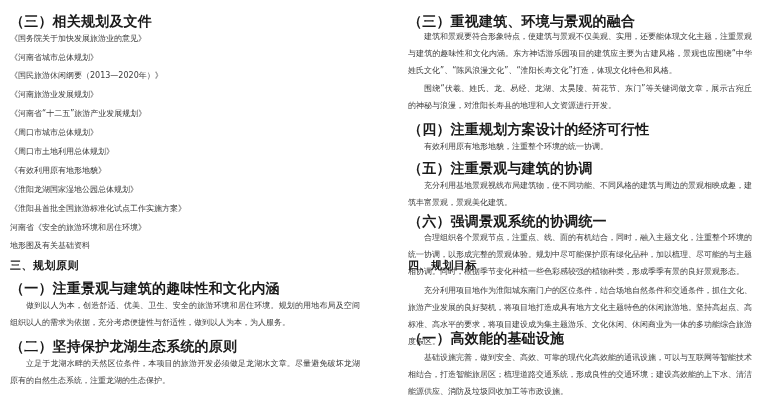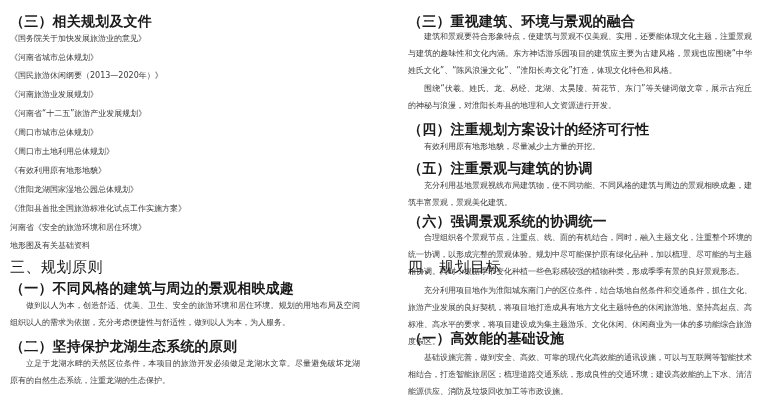--- a/index.html
+++ b/index.html
@@ -3,21 +3,21 @@
 <meta charset="utf-8">
 <style>
   html, body { margin:0; padding:0; }
   body { width:760px; height:400px; background:#ffffff; position:relative; overflow:hidden;
          font-family:"DejaVu Sans","Liberation Sans",sans-serif; color:#333333; }
   .col { position:absolute; top:0; }
   .left { left:10px; width:350px; }
   .right { left:408px; width:344px; }
   .blk { position:absolute; left:0; width:100%; }
   .h3 { font-size:14px; font-weight:bold; color:#1a1a1a; white-space:nowrap; letter-spacing:0.2px; }
-  .h2 { font-size:15px; font-weight:normal; color:#1a1a1a; white-space:nowrap; letter-spacing:0.5px; }
+  .h2 { font-size:11px; font-weight:bold; color:#1a1a1a; white-space:nowrap; letter-spacing:0.5px; }
   .li { font-size:8px; color:#3a3a3a; white-space:nowrap; }
   .p { font-size:8px; color:#3a3a3a; line-height:17px; text-indent:16px; text-align:justify; word-break:break-all; }
 </style>
 </head>
 <body>
 
 <div class="col left">
   <div class="blk h3" style="top:13px">（三）相关规划及文件</div>
   <div class="blk li" style="top:33px">《国务院关于加快发展旅游业的意见》</div>
   <div class="blk li" style="top:52px">《河南省城市总体规划》</div>
@@ -25,32 +25,32 @@
   <div class="blk li" style="top:89px">《河南旅游业发展规划》</div>
   <div class="blk li" style="top:108px">《河南省“十二五”旅游产业发展规划》</div>
   <div class="blk li" style="top:127px">《周口市城市总体规划》</div>
   <div class="blk li" style="top:146px">《周口市土地利用总体规划》</div>
   <div class="blk li" style="top:165px">《有效利用原有地形地貌》</div>
   <div class="blk li" style="top:184px">《淮阳龙湖国家湿地公园总体规划》</div>
   <div class="blk li" style="top:203px">《淮阳县首批全国旅游标准化试点工作实施方案》</div>
   <div class="blk li" style="top:222px">河南省《安全的旅游环境和居住环境》</div>
   <div class="blk li" style="top:240px">地形图及有关基础资料</div>
   <div class="blk h2" style="top:258px">三、规划原则</div>
-  <div class="blk h3" style="top:280px">（一）不同风格的建筑与周边的景观相映成趣</div>
+  <div class="blk h3" style="top:280px">（一）注重景观与建筑的趣味性和文化内涵</div>
   <div class="blk p" style="top:297px">做到以人为本，创造舒适、优美、卫生、安全的旅游环境和居住环境。规划的用地布局及空间组织以人的需求为依据，充分考虑便捷性与舒适性，做到以人为本，为人服务。</div>
   <div class="blk h3" style="top:338px">（二）坚持保护龙湖生态系统的原则</div>
   <div class="blk p" style="top:355px">立足于龙湖水畔的天然区位条件，本项目的旅游开发必须做足龙湖水文章。尽量避免破坏龙湖原有的自然生态系统，注重龙湖的生态保护。</div>
 </div>
 
 <div class="col right">
   <div class="blk h3" style="top:13px">（三）重视建筑、环境与景观的融合</div>
   <div class="blk p" style="top:28px">建筑和景观要符合形象特点，使建筑与景观不仅美观、实用，还要能体现文化主题，注重景观与建筑的趣味性和文化内涵。东方神话游乐园项目的建筑应主要为古建风格，景观也应围绕“中华姓氏文化”、“陈风浪漫文化”、“淮阳长寿文化”打造，体现文化特色和风格。</div>
   <div class="blk p" style="top:80px">围绕“伏羲、姓氏、龙、易经、龙湖、太昊陵、荷花节、东门”等关键词做文章，展示古宛丘的神秘与浪漫，对淮阳长寿县的地理和人文资源进行开发。</div>
   <div class="blk h3" style="top:121px">（四）注重规划方案设计的经济可行性</div>
-  <div class="blk p" style="top:138px">有效利用原有地形地貌，尽量减少土方量的开挖。</div>
+  <div class="blk p" style="top:138px">有效利用原有地形地貌，注重整个环境的统一协调。</div>
   <div class="blk h3" style="top:160px">（五）注重景观与建筑的协调</div>
   <div class="blk p" style="top:177px">充分利用基地景观视线布局建筑物，使不同功能、不同风格的建筑与周边的景观相映成趣，建筑丰富景观，景观美化建筑。</div>
   <div class="blk h3" style="top:213px">（六）强调景观系统的协调统一</div>
   <div class="blk p" style="top:229px">合理组织各个景观节点，注重点、线、面的有机结合，同时，融入主题文化，注重整个环境的统一协调，以形成完整的景观体验。规划中尽可能保护原有绿化品种，加以梳理、尽可能的与主题相协调。同时，根据季节变化种植一些色彩感较强的植物种类，形成季季有景的良好景观形态。</div>
   <div class="blk h2" style="top:258px">四、规划目标</div>
   <div class="blk p" style="top:282px">充分利用项目地作为淮阳城东南门户的区位条件，结合场地自然条件和交通条件，抓住文化、旅游产业发展的良好契机，将项目地打造成具有地方文化主题特色的休闲旅游地。坚持高起点、高标准、高水平的要求，将项目建设成为集主题游乐、文化休闲、休闲商业为一体的多功能综合旅游度假区。</div>
   <div class="blk h3" style="top:330px">（一）高效能的基础设施</div>
   <div class="blk p" style="top:349px">基础设施完善，做到安全、高效、可靠的现代化高效能的通讯设施，可以与互联网等智能技术相结合，打造智能旅居区；梳理道路交通系统，形成良性的交通环境；建设高效能的上下水、清洁能源供应、消防及垃圾回收加工等市政设施。</div>
 </div>
 

